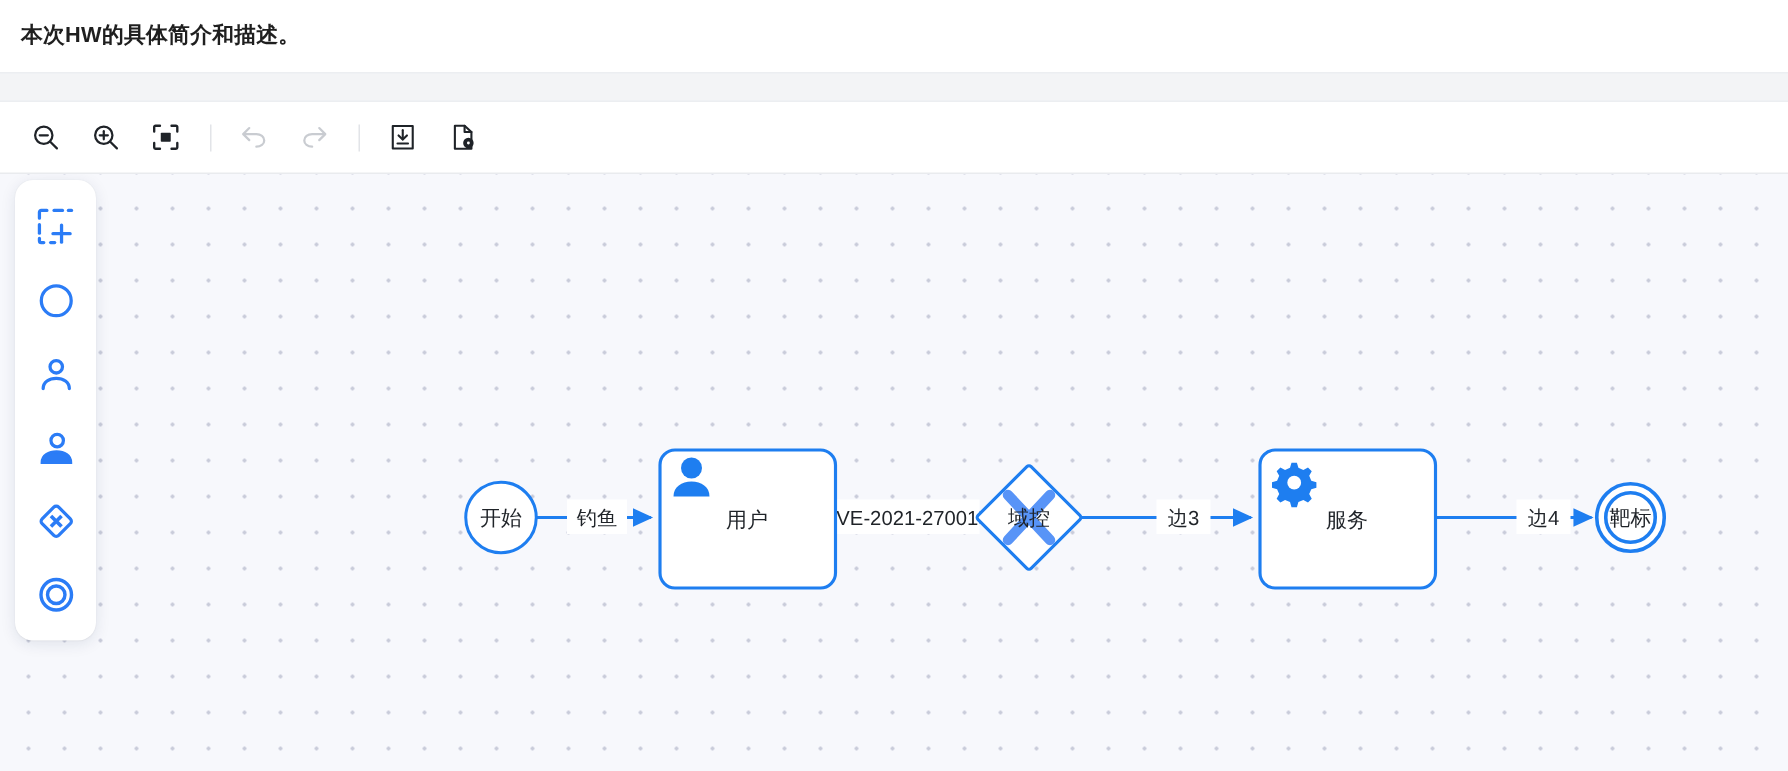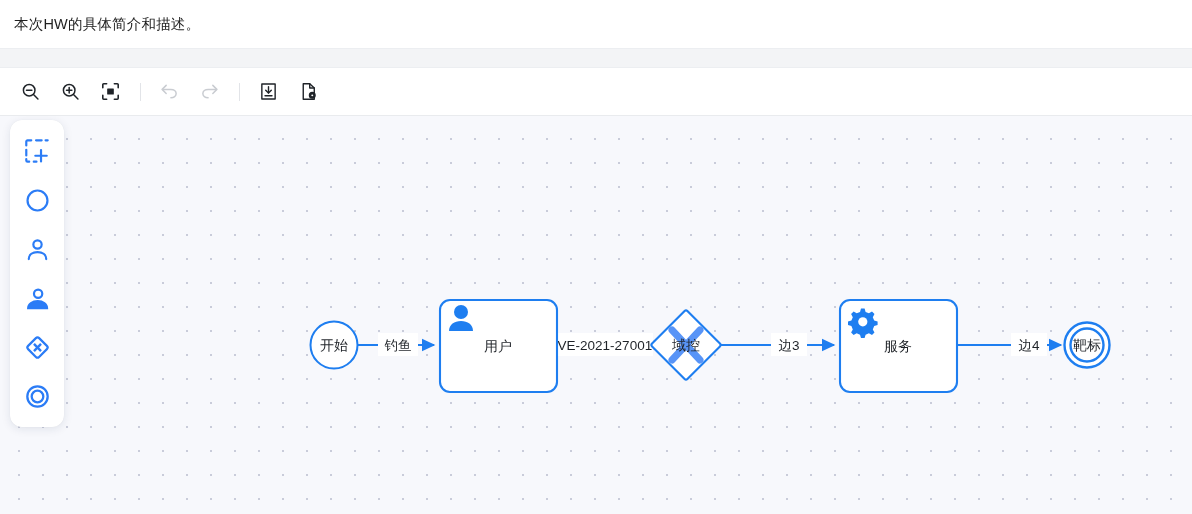--- a/index.html
+++ b/index.html
@@ -22,20 +22,21 @@
     display: flex;
     align-items: center;
     padding: 0 0 0 14px;
     box-sizing: border-box;
   }
   .header-desc {
     font-size: 14.5px;
     color: #1f1f1f;
     line-height: 1.4;
     letter-spacing: .2px;
+    font-weight: bold;
   }
   .header-sep {
     height: 20px;
     background: #f3f4f6;
     border-top: 1px solid #eceef1;
     border-bottom: 1px solid #eceef1;
     box-sizing: border-box;
   }
 
   

